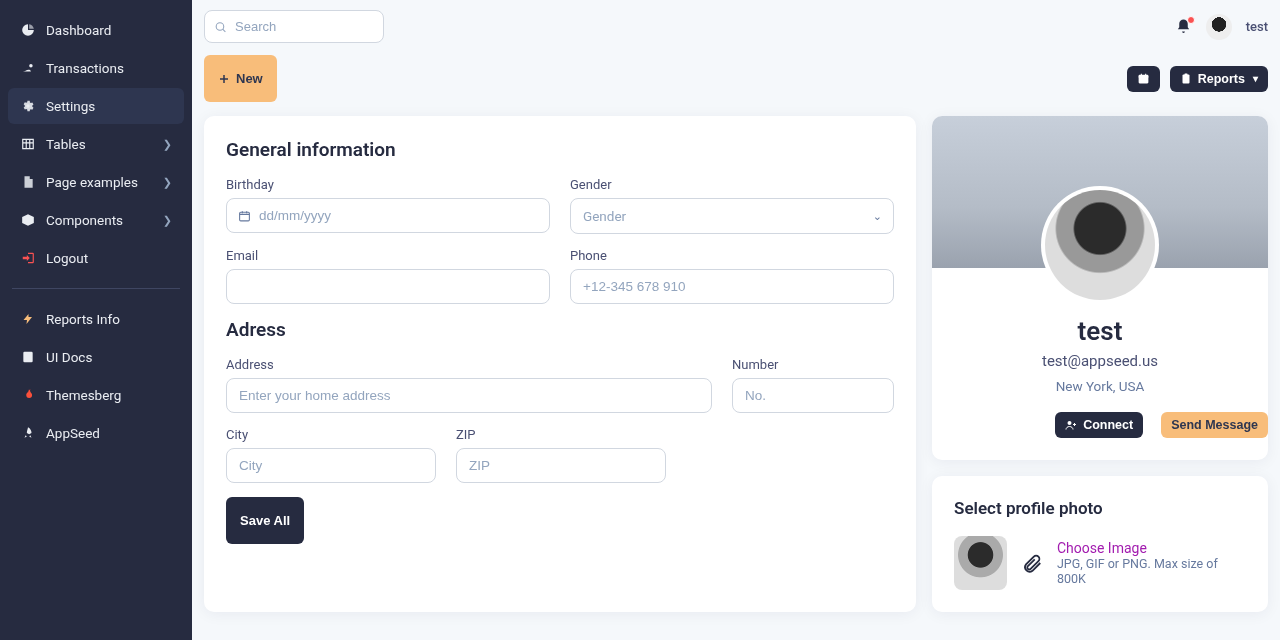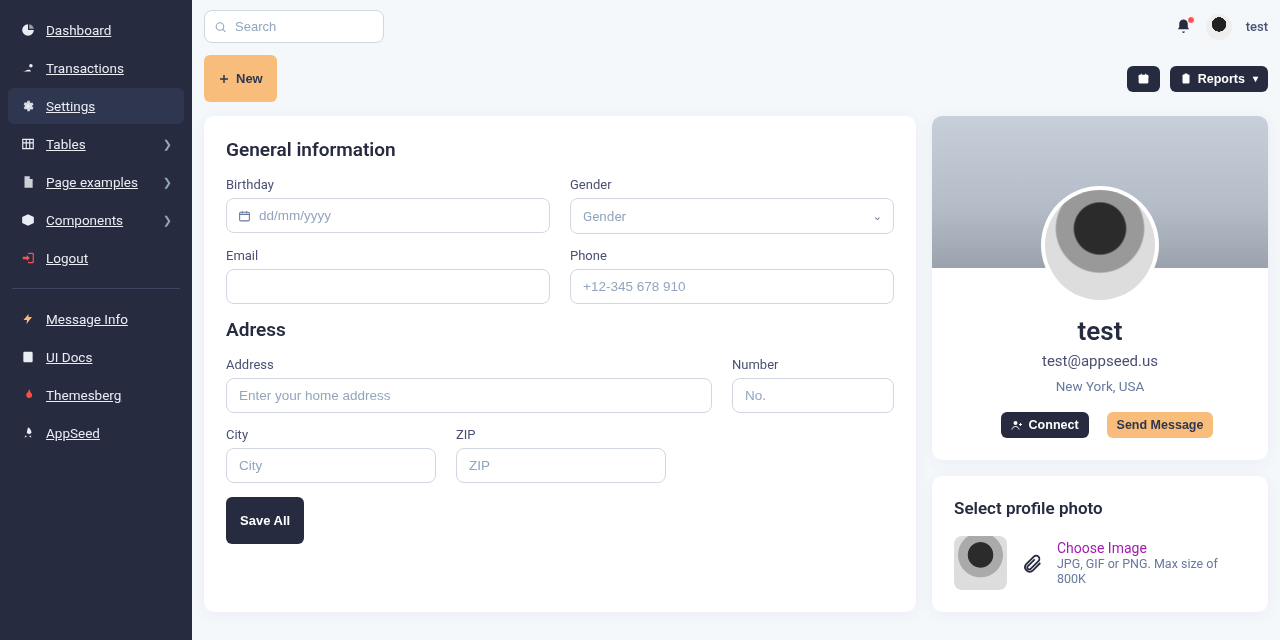--- a/index.html
+++ b/index.html
@@ -36,21 +36,21 @@
 }
 .nav-item .icon {
   width: 16px;
   height: 16px;
   margin-right: 10px;
   display: inline-flex;
   align-items: center;
   justify-content: center;
   flex-shrink: 0;
 }
-.nav-item .label { flex: 1; text-decoration: underline; }
+.nav-item .label { flex: 1; }
 .nav-item .chev {
   color: #93a5be;
   font-size: 11px;
 }
 .nav-item.logout .icon { color: #fa5252; }
 .divider {
   border: none;
   border-top: 1px solid #3f4662;
   margin: 12px 4px;
 }
@@ -241,21 +241,21 @@
 .ava-lg {
   width: 100%;
   height: 100%;
   border-radius: 50%;
   background: radial-gradient(circle at 50% 35%, #2b2b2b 0 28%, #999 30% 48%, #ddd 50% 100%);
 }
 .profile-body { padding-top: 48px; }
 .pname { font-size: 26px; font-weight: 600; color: #262b40; margin-bottom: 6px;}
 .pemail { font-size: 15px; color: #4a5073; margin-bottom: 8px;}
 .ploc { font-size: 13.5px; color: #66799e; margin-bottom: 18px;}
-.pbtns { display: flex; gap: 18px; justify-content: center; padding-left: 14px; }
+.pbtns { display: flex; gap: 18px; justify-content: flex-end; padding-left: 14px; }
 .btn-connect { background: #262b40; color:#fff; }
 .btn-send { background: #f8bd7a; color:#2e3650; }
 
 .upload-card { padding: 22px; }
 .upload-title { font-size: 17px; font-weight: 600; color: #262b40; margin-bottom: 18px;}
 .upload-row { display: flex; align-items: center; gap: 14px;}
 .thumb {
   width: 54px;
   height: 54px;
   border-radius: 8px;
@@ -334,21 +334,21 @@
   </div>
 
   <hr class="divider">
 
   <div class="nav-item secondary">
     <span class="icon" style="color:#f8bd7a">
       <svg width="12" height="14" viewBox="0 0 24 24" fill="currentColor">
           <path d="M13 2 3 14h7l-1 8 11-14h-7z"></path>
         </svg>
     </span>
-    <span class="label">Message Info</span>
+    <span class="label">Reports Info</span>
   </div>
   <div class="nav-item secondary">
     <span class="icon">
       <svg width="14" height="14" viewBox="0 0 24 24" fill="currentColor">
           <rect x="4" y="3" width="16" height="18" rx="2"></rect>
         </svg>
     </span>
     <span class="label">UI Docs</span>
   </div>
   <div class="nav-item secondary">

